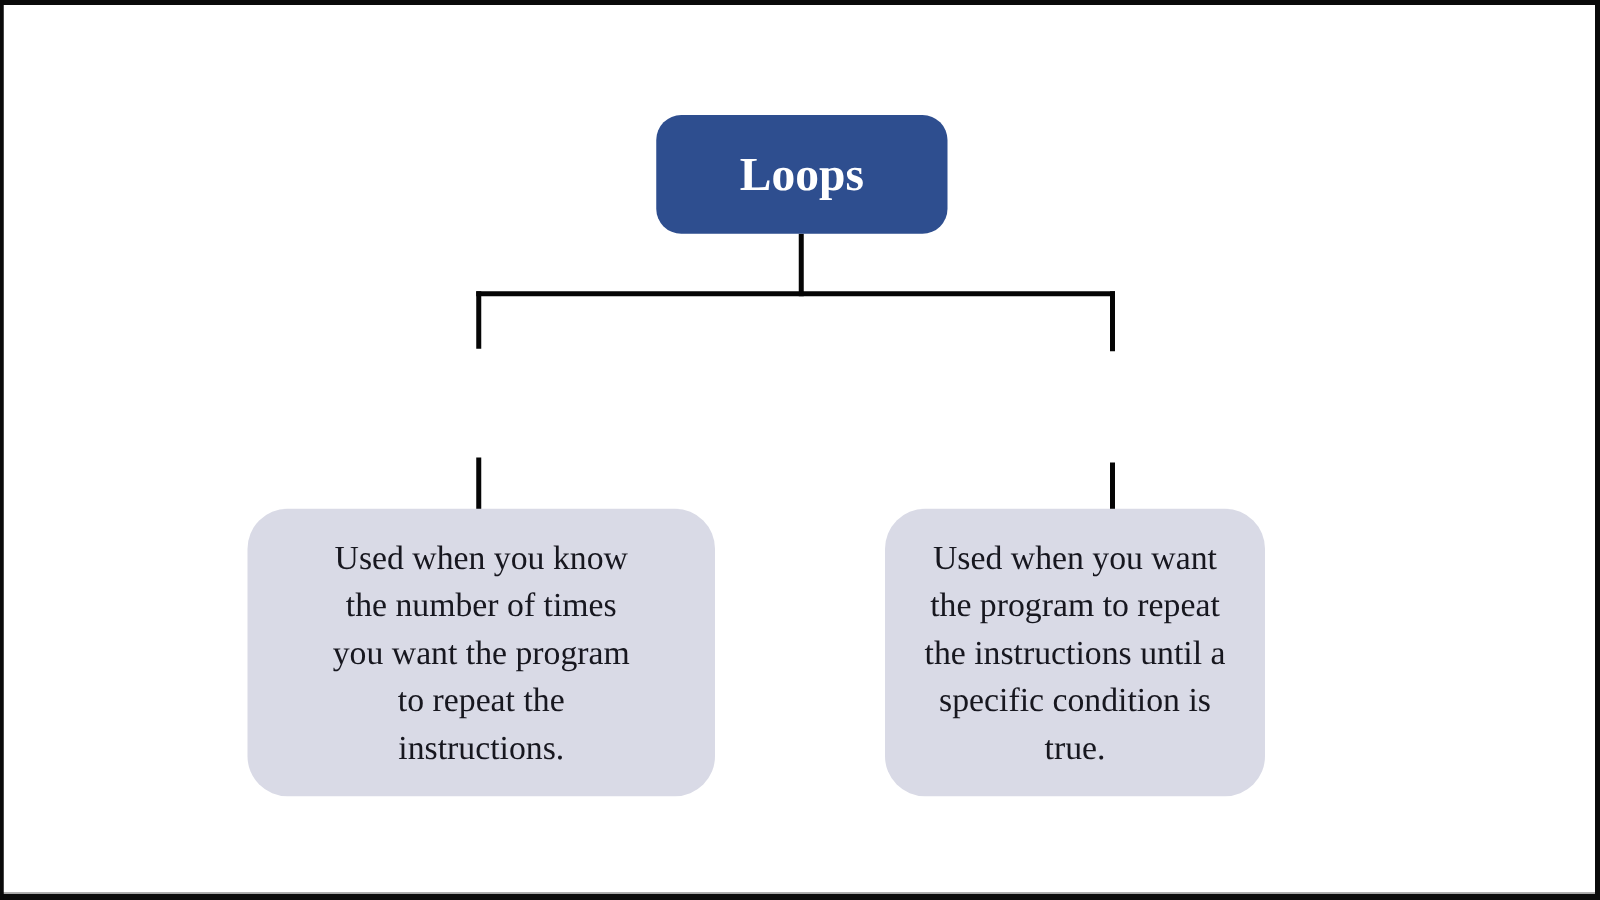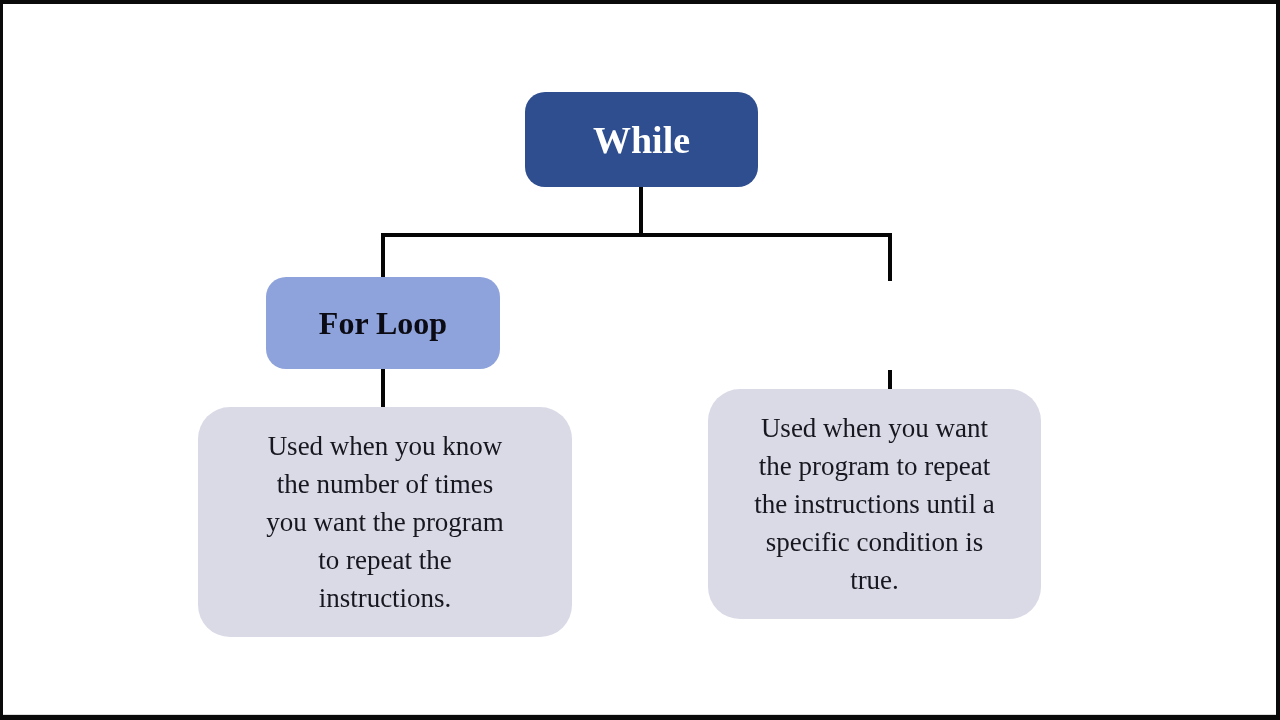--- a/index.html
+++ b/index.html
@@ -62,41 +62,38 @@
   .node-desc {
     background: #D9DAE6;
     border-radius: 32px;
     color: #17171F;
     font-size: 27px;
     line-height: 38px;
     white-space: pre-line;
     padding: 10px 16px;
   }
   .desc-left  { left: 198px; top: 407px; width: 374px; height: 230px; }
-  .desc-right { left: 708px; top: 389px; width: 333px; height: 230px; }
+  .desc-right { left: 708px; top: 407px; width: 304px; height: 230px; }
 </style>
 </head>
 <body>
 
 <div class="stage">
 
   <div class="conn conn-root-stem"></div>
   <div class="conn conn-horizontal"></div>
   <div class="conn conn-left-drop"></div>
   <div class="conn conn-right-drop"></div>
   <div class="conn conn-left-stem2"></div>
   <div class="conn conn-right-stem2"></div>
 
   <div class="node node-root">
-    <span>While</span>
+    <span>Loops</span>
   </div>
 
-  <div class="node node-child node-for">
-    <span>For Loop</span>
-  </div>
 
 
   <div class="node node-desc desc-left">
     <span>Used when you know
 the number of times
 you want the program
 to repeat the
 instructions.</span>
   </div>
 

